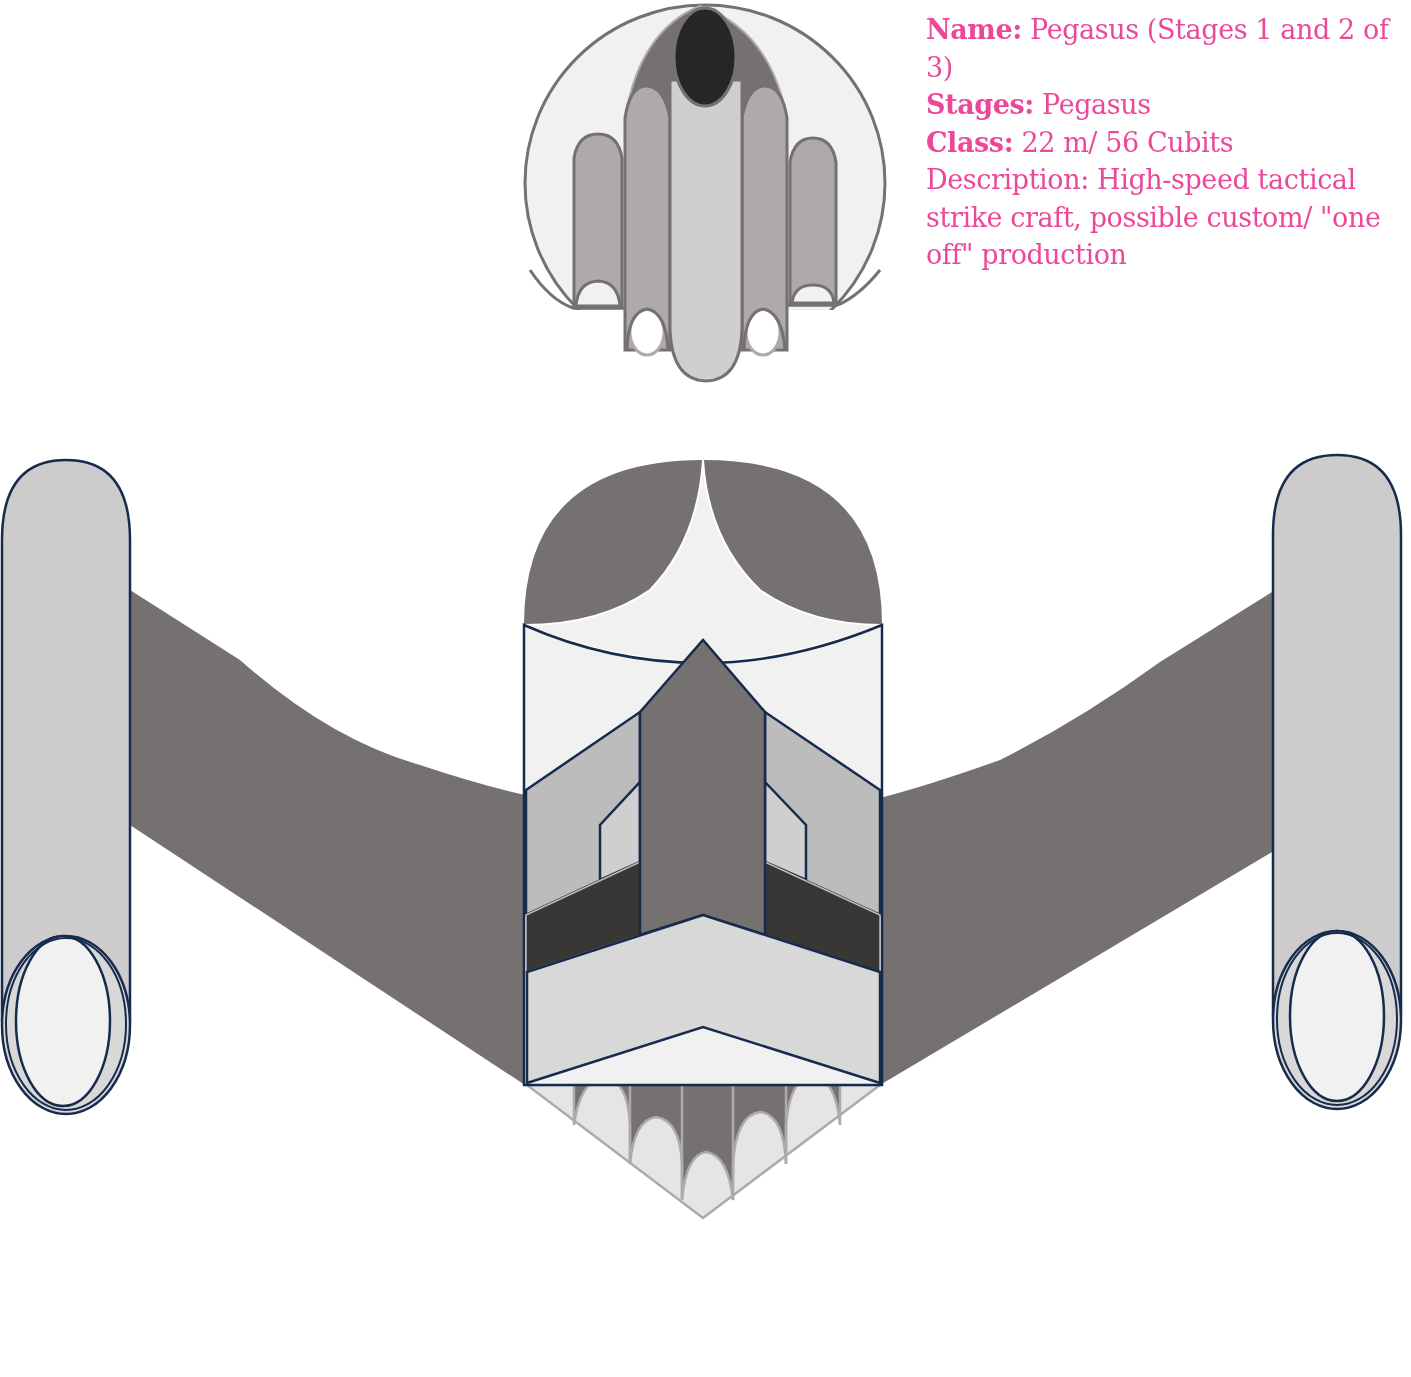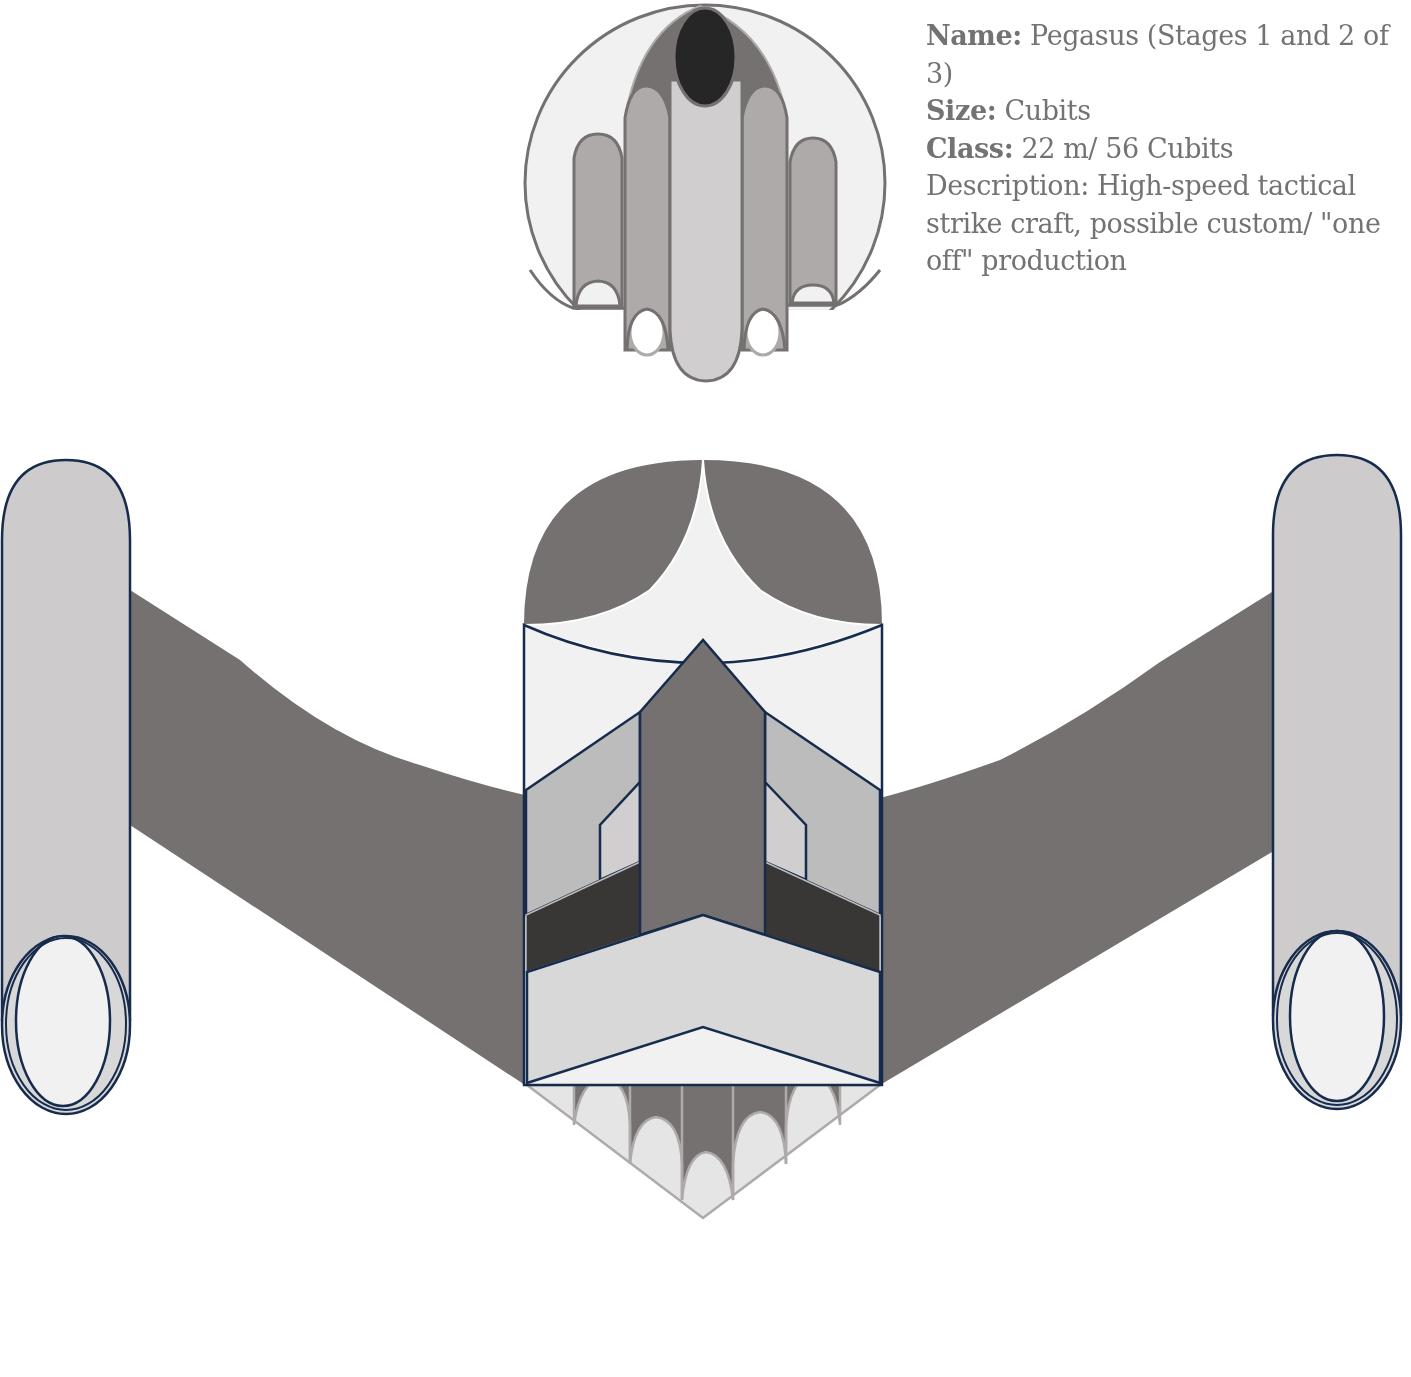--- a/index.html
+++ b/index.html
@@ -1,21 +1,21 @@
 <!DOCTYPE html>
 <html><head>
   <meta charset="utf-8">
   <style>
     html, body { margin: 0; padding: 0; background: #ffffff; }
     body { width: 1411px; height: 1377px; position: relative; overflow: hidden; }
     .stage { position: absolute; left: 0; top: 0; width: 1411px; height: 1377px; }
     .info {
-      position: absolute; left: 926px; top: 17px; width: 470px;
+      position: absolute; left: 926px; top: 11px; width: 470px;
       font-family: "DejaVu Serif", "Liberation Serif", serif;
-      font-size: 27px; line-height: 37.5px; color: #737373;
+      font-size: 27px; line-height: 37.5px; color: #ec4899;
       letter-spacing: -0.4px;
     }
     .info .row { display: block; white-space: normal; }
     .info .lbl { font-weight: bold; }
   </style>
 </head>
 <body>
 
 <svg class="stage" viewBox="0 0 1411 1377" width="1411" height="1377" xmlns="http://www.w3.org/2000/svg">
 
@@ -92,21 +92,21 @@
 
     <path d="M 527 972 L 703 915 L 880 972 L 880 1083 L 703 1027 L 527 1083 Z" fill="#d8d8d9" stroke="#172b4d" stroke-width="2.5"></path>
   </g>
 </svg>
 
 <div class="info">
   <span class="row">
     <span class="lbl">Name:</span><span> Pegasus (Stages 1 and 2 of 3)</span>
   </span>
   <span class="row">
-    <span class="lbl">Size:</span><span> Cubits</span>
+    <span class="lbl">Stages:</span><span> Pegasus</span>
   </span>
   <span class="row">
     <span class="lbl">Class:</span><span> 22 m/ 56 Cubits</span>
   </span>
   <span class="row">
     <span>Description:</span><span> High-speed tactical strike craft, possible custom/ "one off" production</span>
   </span>
 </div>
 
 </body></html>

